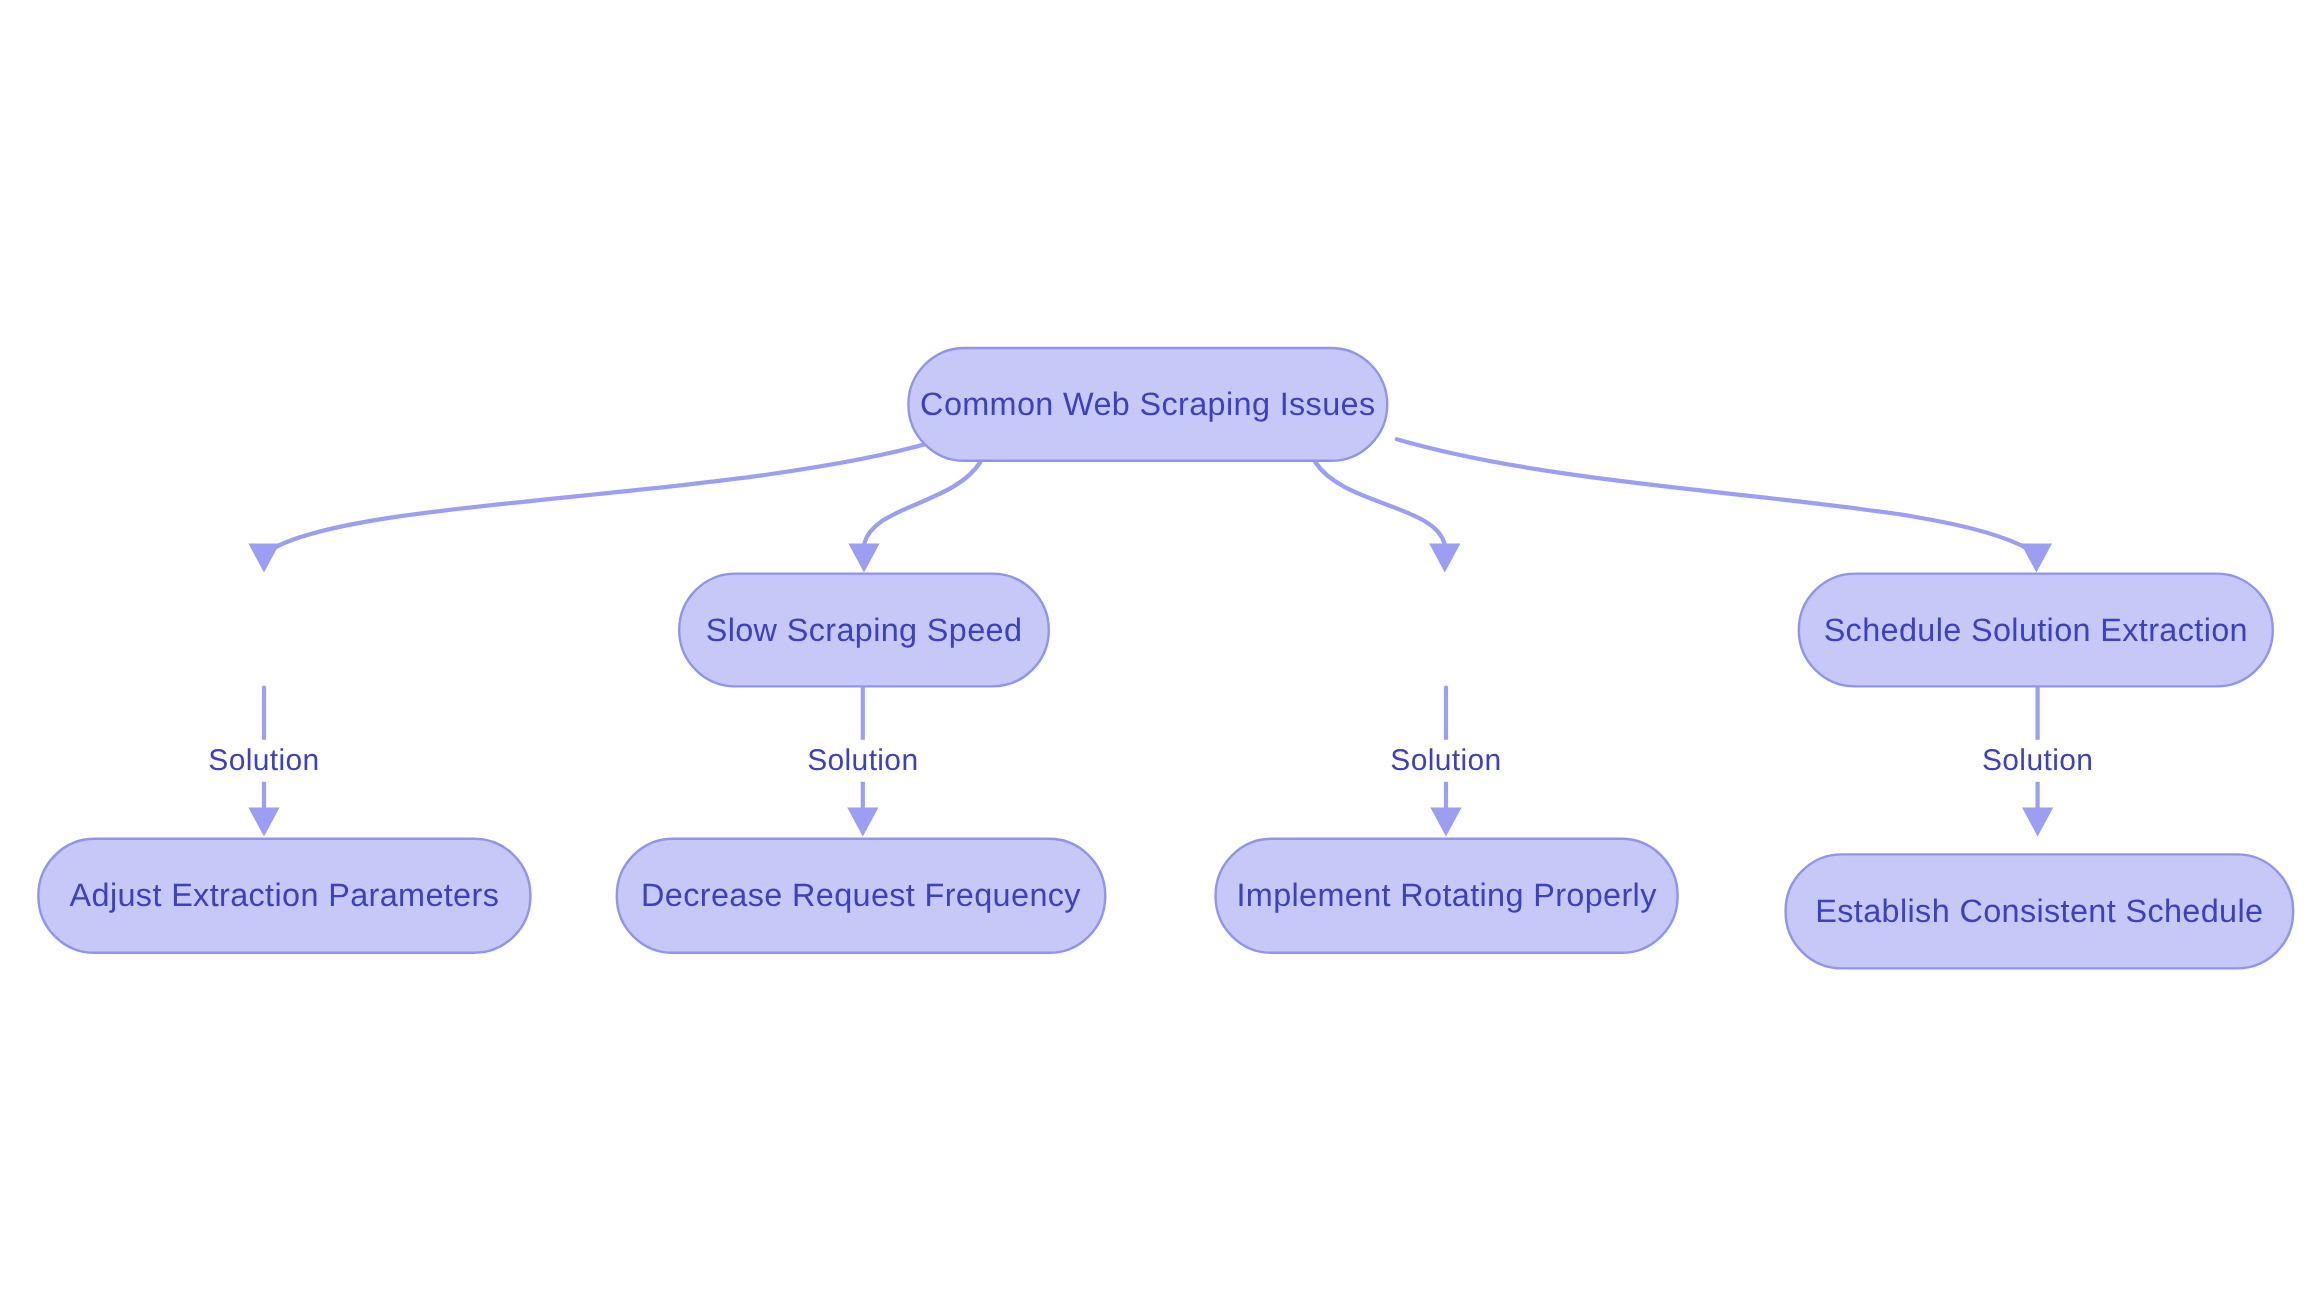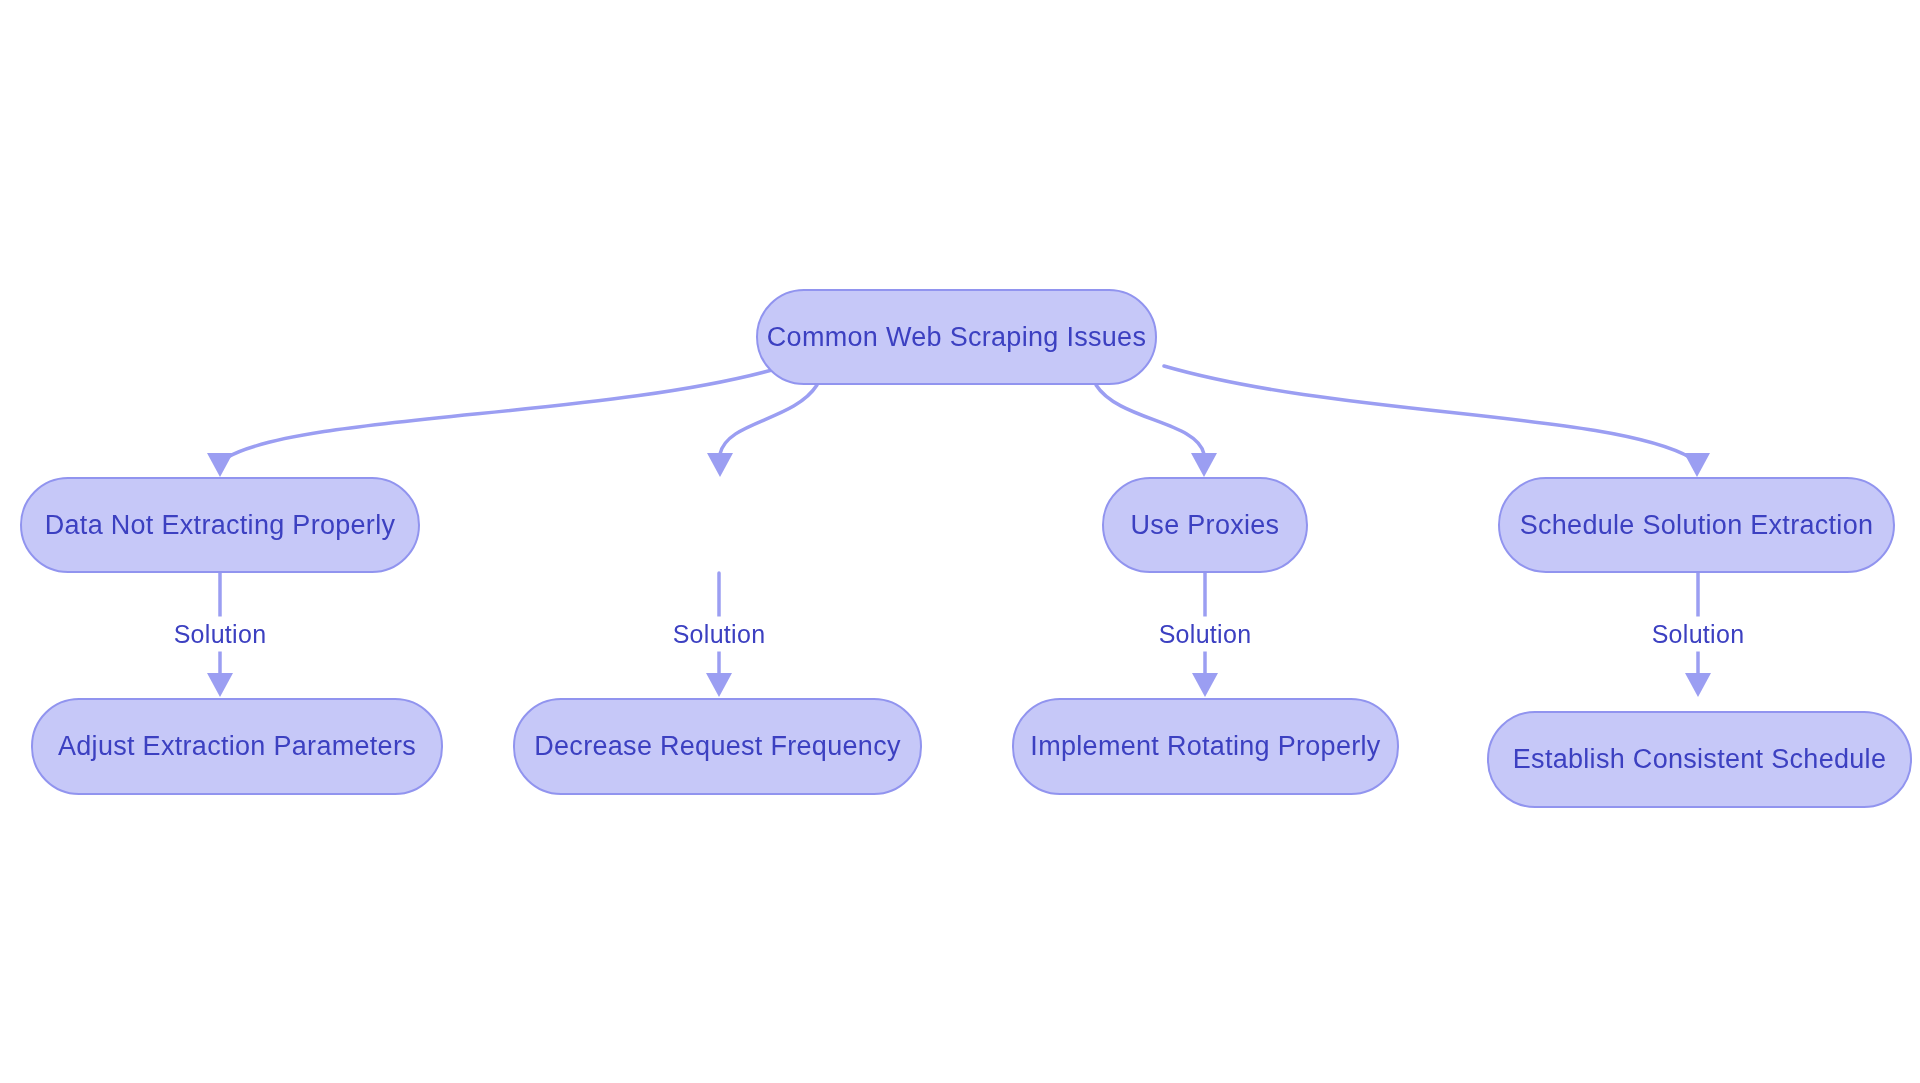--- a/index.html
+++ b/index.html
@@ -82,22 +82,21 @@
       <polygon points="1192,673 1218,673 1205,697"></polygon>
     </g>
     <g>
       <path d="M 1698 573 L 1698 674"></path>
       <polygon points="1685,673 1711,673 1698,697"></polygon>
     </g>
   </svg>
 
   <div class="node" style="left:756px;top:289px;width:401px;height:96px;">Common Web Scraping Issues</div>
 
-  <div class="node" style="left:20px;top:477px;width:400px;height:96px;">Data Not Extracting Properly</div>
-  <div class="node" style="left:1102px;top:477px;width:206px;height:96px;">Use Proxies</div>
+  <div class="node" style="left:565px;top:477px;width:310px;height:96px;">Slow Scraping Speed</div>
   <div class="node" style="left:1498px;top:477px;width:397px;height:96px;">Schedule Solution Extraction</div>
 
   <div class="edge-label" style="left:220px;top:634px;">Solution</div>
   <div class="edge-label" style="left:719px;top:634px;">Solution</div>
   <div class="edge-label" style="left:1205px;top:634px;">Solution</div>
   <div class="edge-label" style="left:1698px;top:634px;">Solution</div>
 
   <div class="node" style="left:31px;top:698px;width:412px;height:97px;">Adjust Extraction Parameters</div>
   <div class="node" style="left:513px;top:698px;width:409px;height:97px;">Decrease Request Frequency</div>
   <div class="node" style="left:1012px;top:698px;width:387px;height:97px;">Implement Rotating Properly</div>

